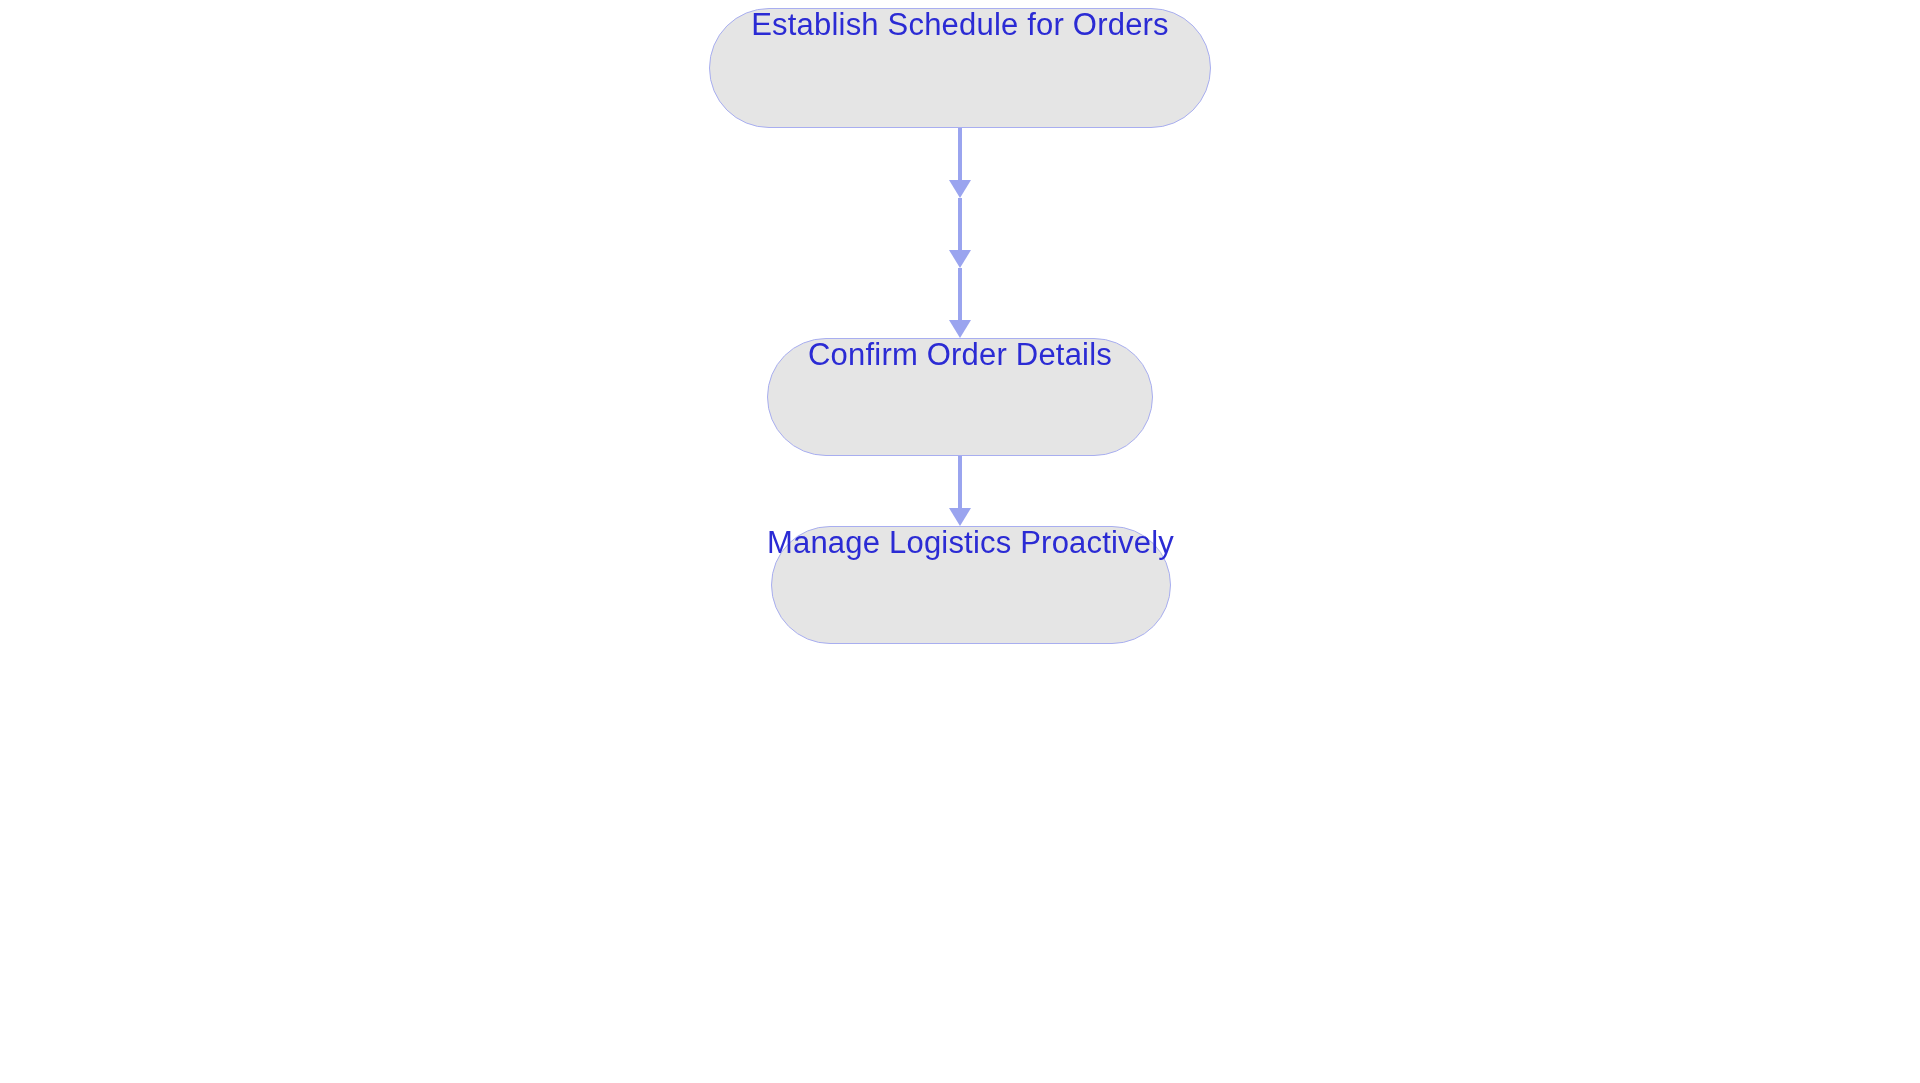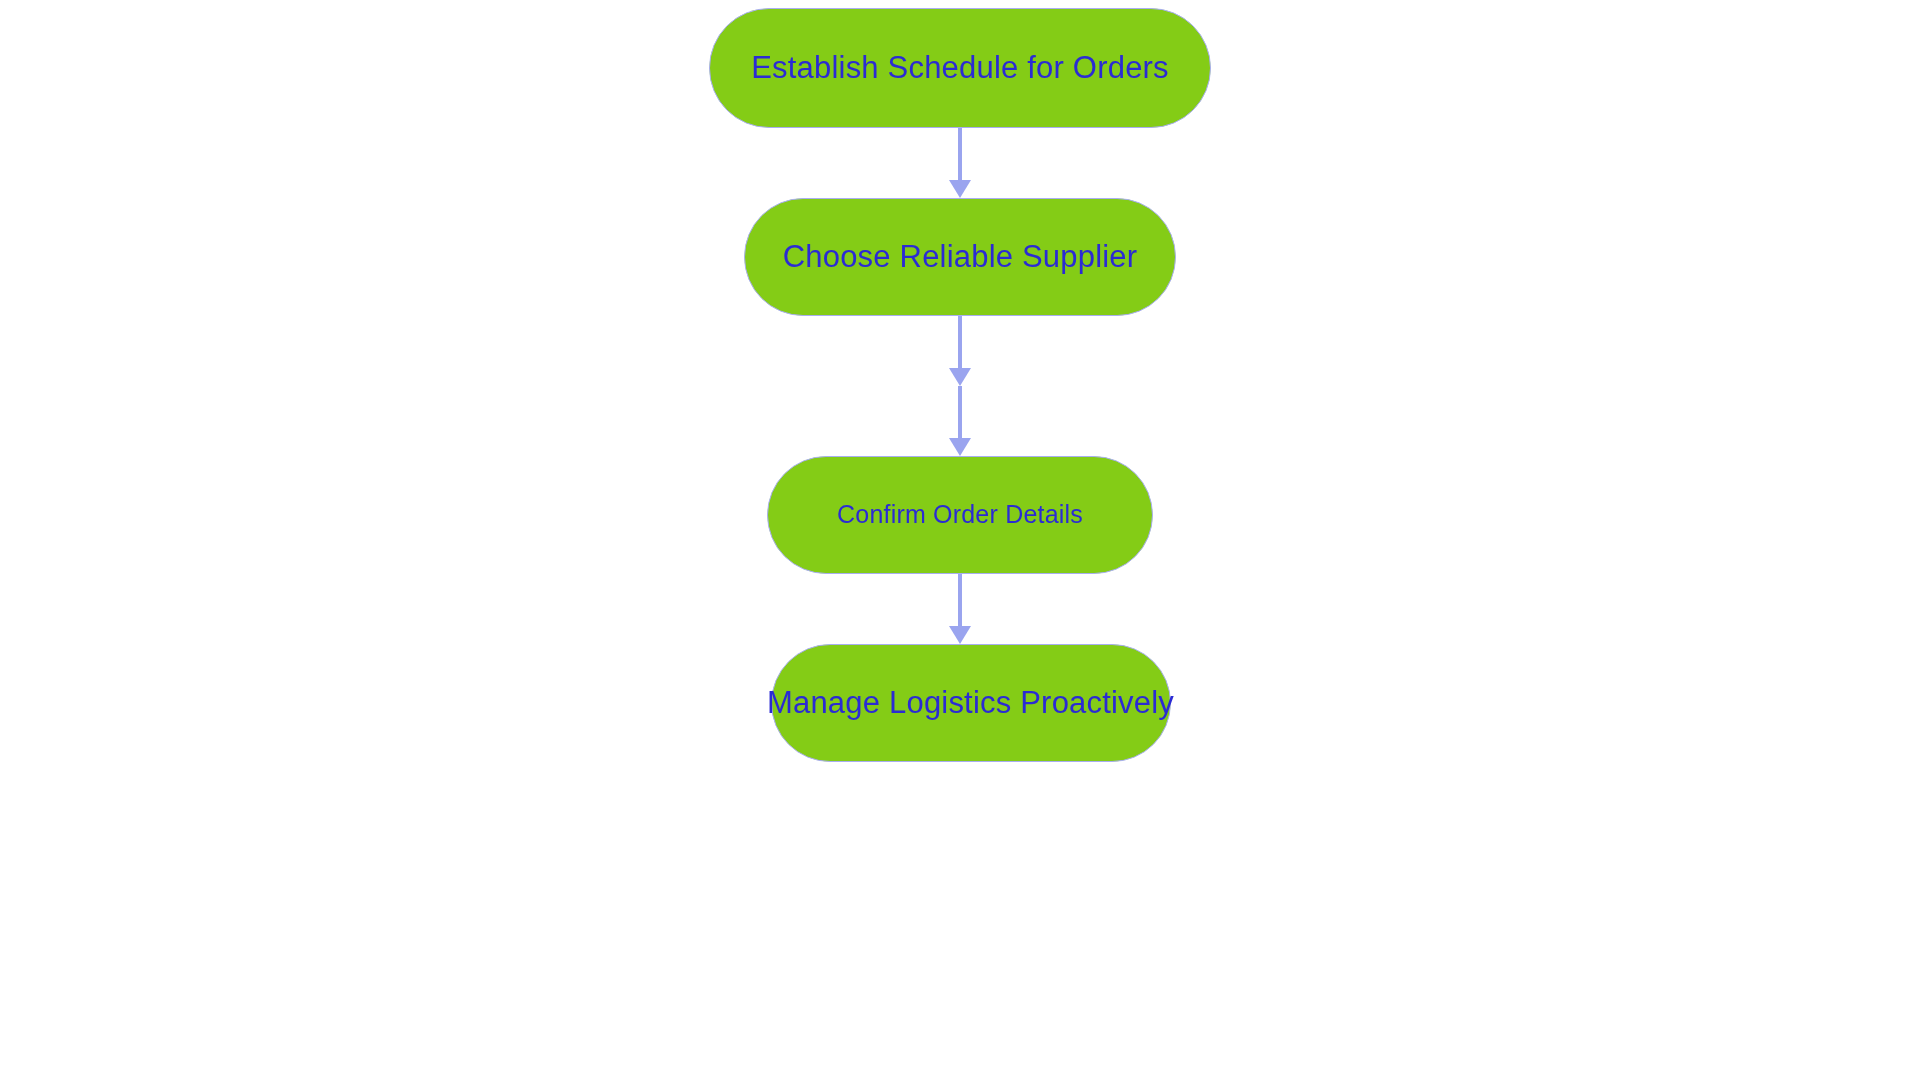--- a/index.html
+++ b/index.html
@@ -29,41 +29,40 @@
     height: 1083px;
     display: flex;
     flex-direction: column;
     align-items: center;
     justify-content: flex-start;
   }
 
   .node {
     box-sizing: border-box;
     display: flex;
-    align-items: center;
     justify-content: center;
-    background: #84cc16;
+    background: #e5e5e5;
     border: 1.5px solid #a8aef0;
     border-radius: 999px;
     color: #2b2bd4;
     white-space: nowrap;
     letter-spacing: 0.2px;
   }
 
   .node-label {
     display: block;
     line-height: 1;
     padding-bottom: 2px;
   }
 
   
   .node-1 { width: 502px; height: 120px; margin-top: 8px;  font-size: 31px; }
   .node-2 { width: 432px; height: 118px; font-size: 31px; }
   .node-3 { width: 640px; height: 120px; font-size: 31px; }
-  .node-4 { width: 386px; height: 118px; font-size: 25px; }
+  .node-4 { width: 386px; height: 118px; font-size: 31px; }
   .node-5 { width: 400px; height: 118px; font-size: 31px; margin-left: 21px; }
 
   .connector {
     position: relative;
     width: 40px;
     display: flex;
     justify-content: center;
   }
   .conn-1 { height: 70px; }
   .conn-2 { height: 70px; }
@@ -99,23 +98,20 @@
 
     <div class="node node-1">
       <span class="node-label">Establish Schedule for Orders</span>
     </div>
 
     <div class="connector conn-1">
       <span class="conn-line"></span>
       <span class="conn-arrow"></span>
     </div>
 
-    <div class="node node-2">
-      <span class="node-label">Choose Reliable Supplier</span>
-    </div>
 
     <div class="connector conn-2">
       <span class="conn-line"></span>
       <span class="conn-arrow"></span>
     </div>
 
 
     <div class="connector conn-3">
       <span class="conn-line"></span>
       <span class="conn-arrow"></span>

